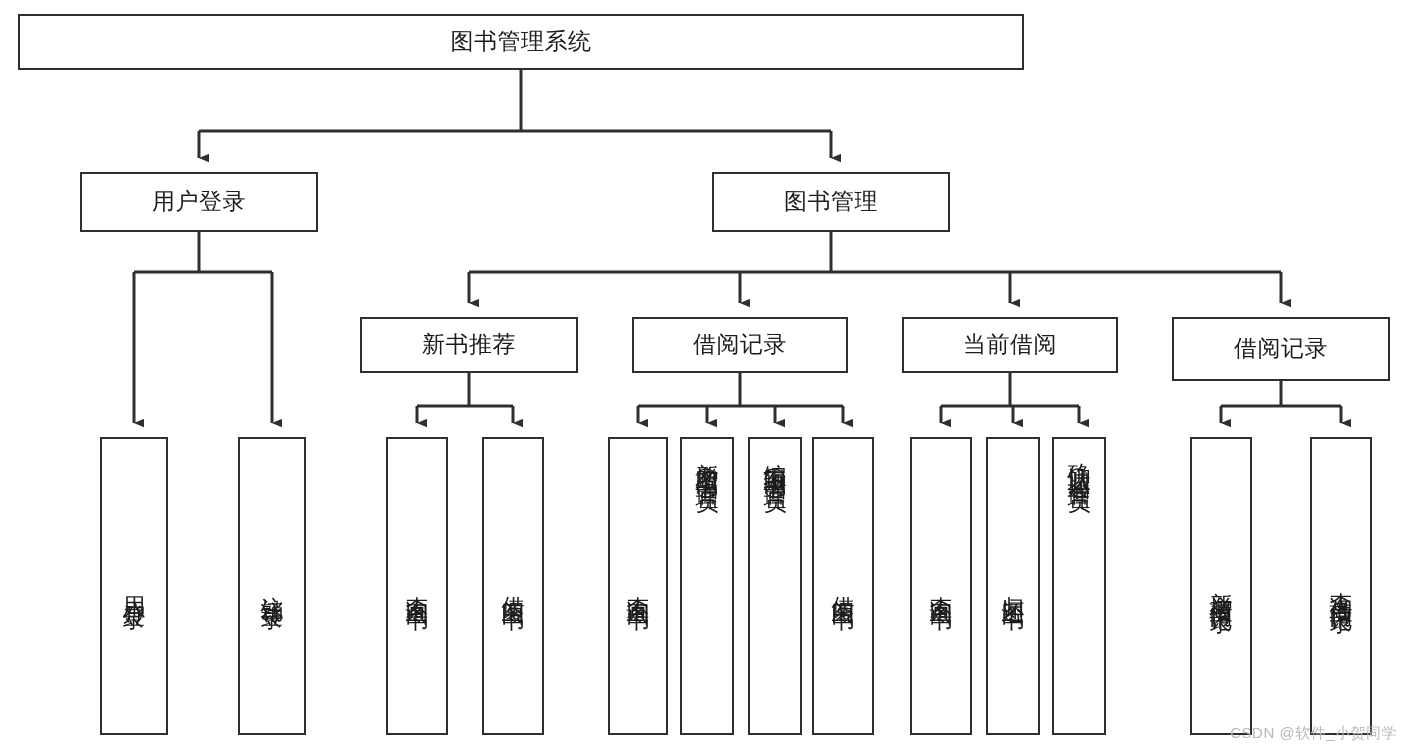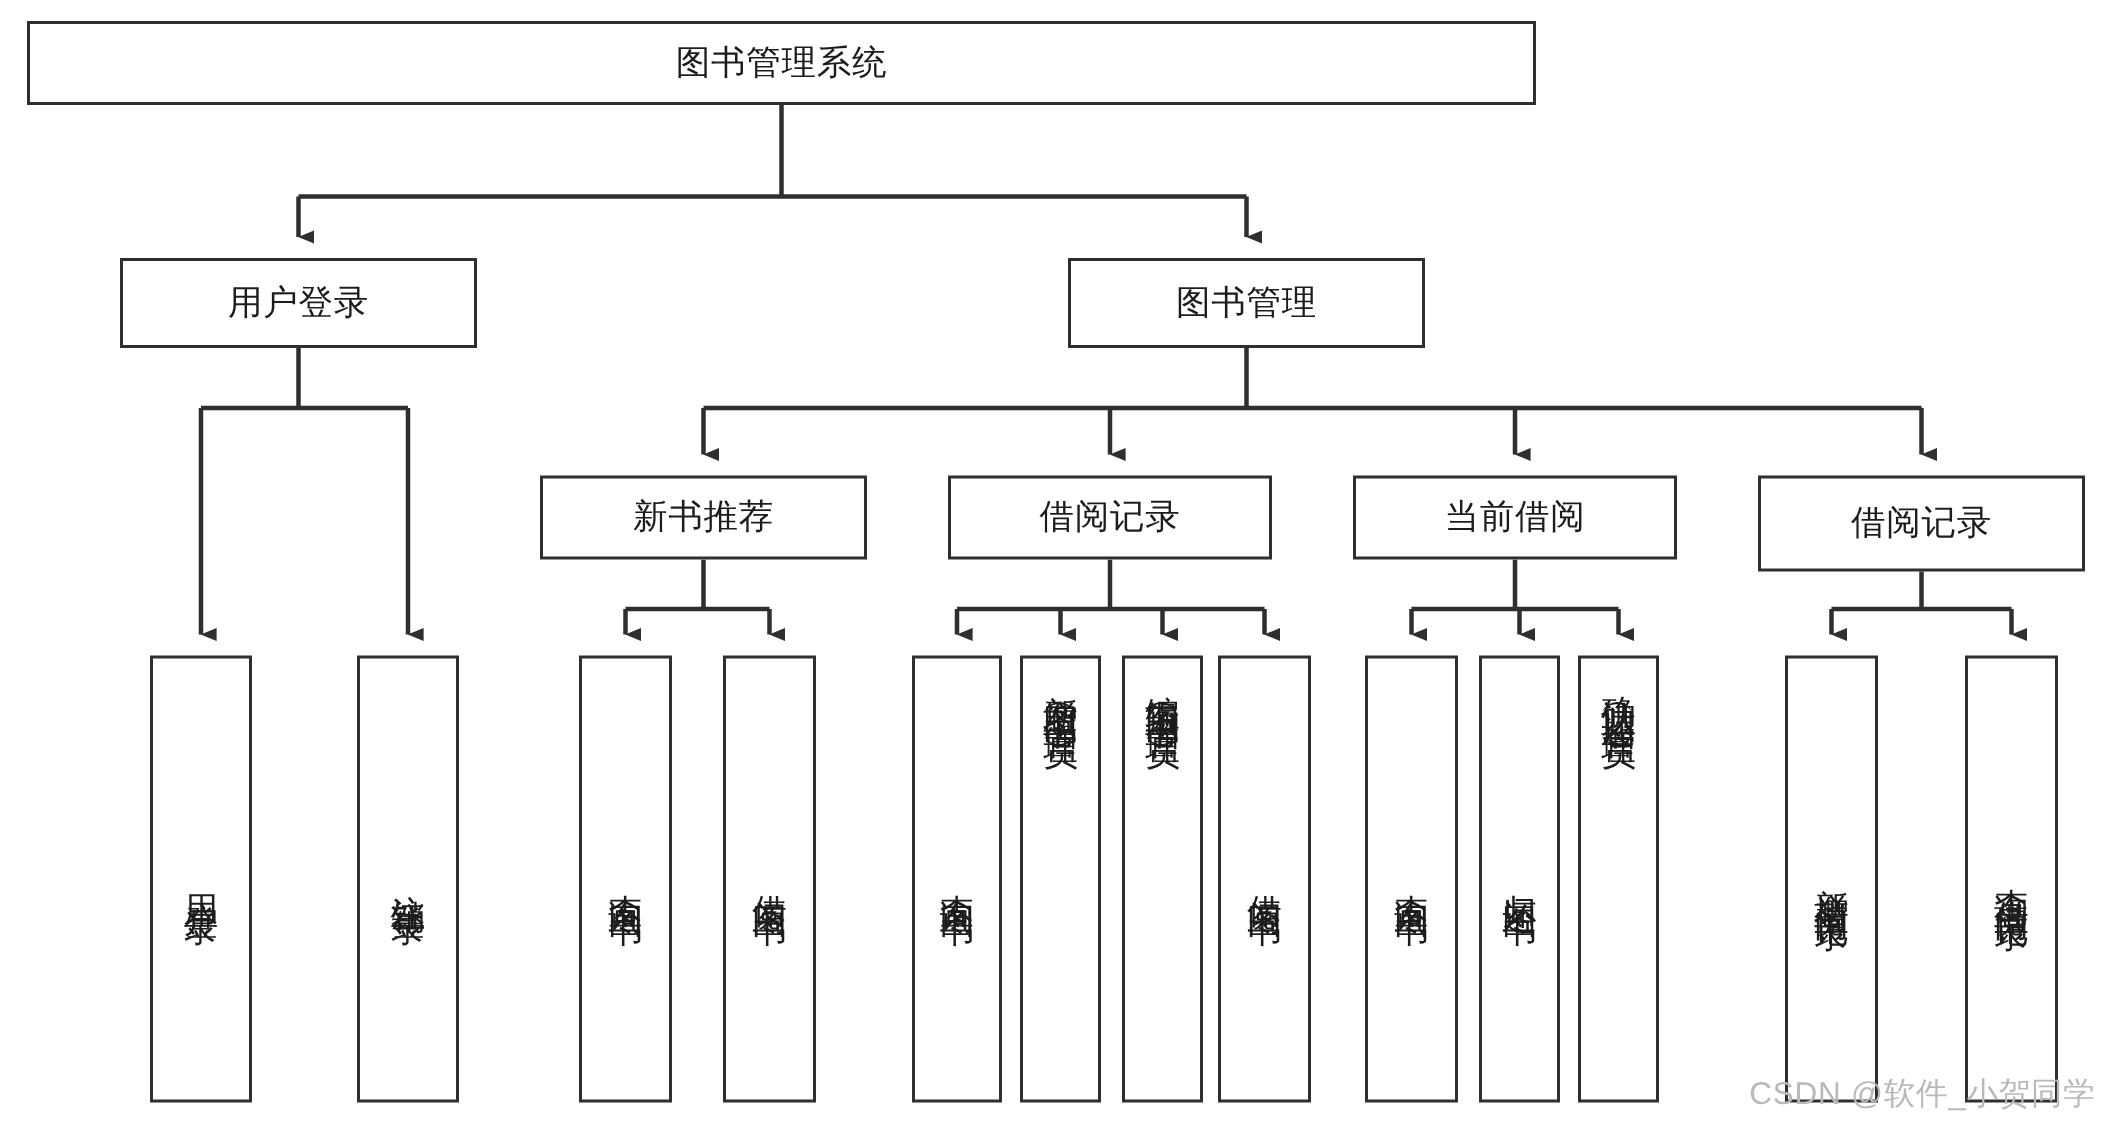--- a/index.html
+++ b/index.html
@@ -64,21 +64,21 @@
     justify-content: center;
   }
   .leaf-inner.top {
     align-items: flex-start;
     padding-top: 6px;
   }
   #watermark {
     position: absolute;
     right: 8px;
     bottom: 4px;
-    font-size: 21px;
+    font-size: 15px;
     color: #b9b9b9;
     white-space: nowrap;
     letter-spacing: 0.5px;
   }
 </style>
 </head>
 <body>
 
 <div id="diagram-root">
 

